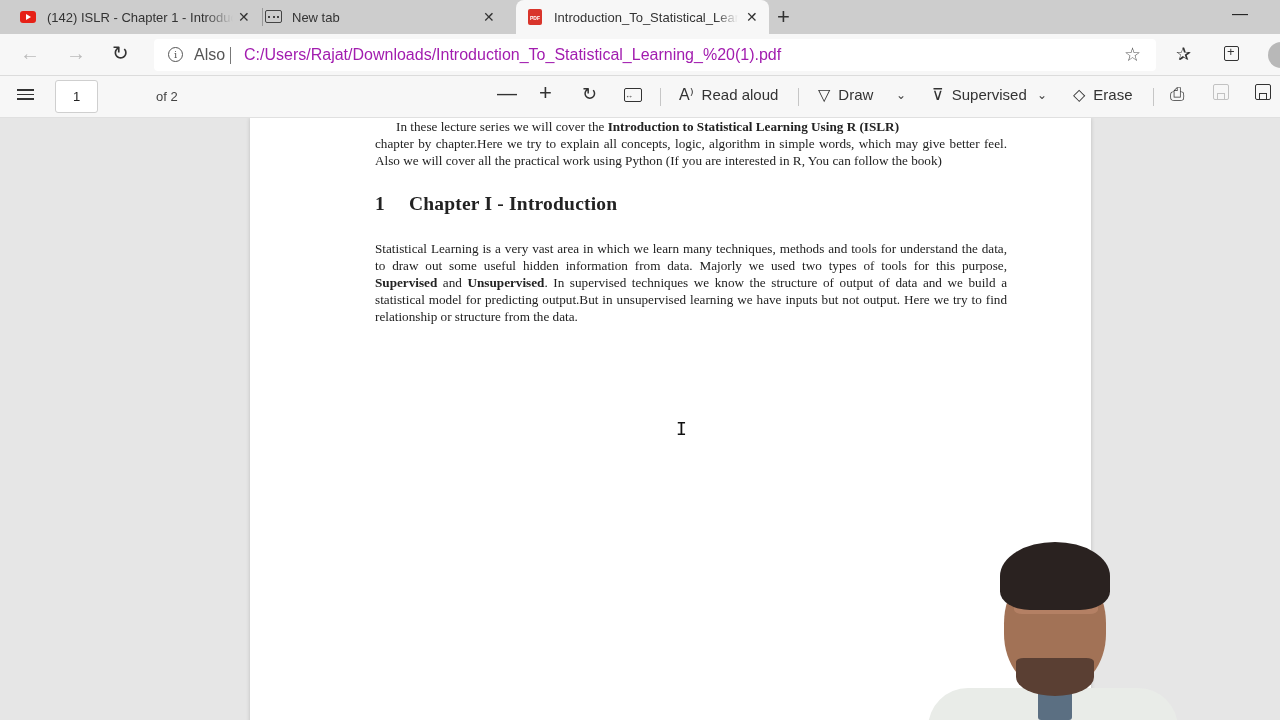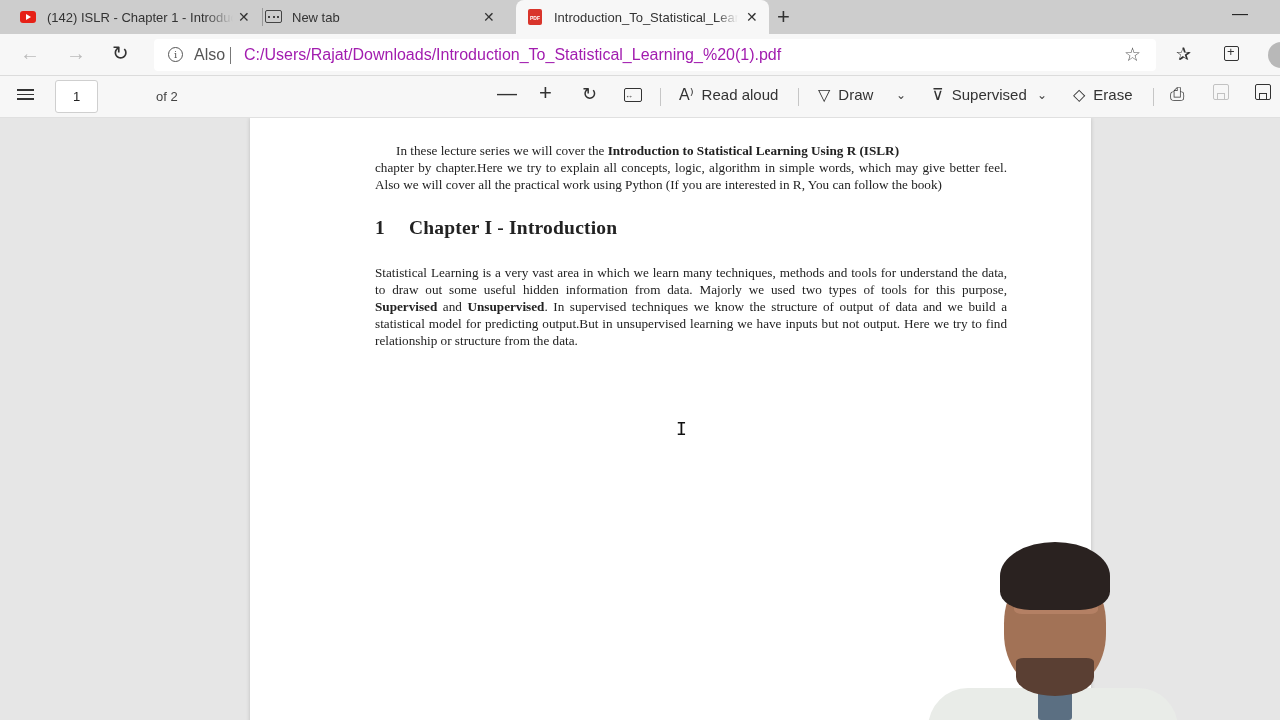--- a/index.html
+++ b/index.html
@@ -70,21 +70,21 @@
   .erase { left: 1073px; }
   .print { left: 1170px; font-size: 18px; top: 8px; }
   .save { left: 1213px; color: #c2c2c2; font-size: 18px; top: 8px; }
   .save-as { left: 1255px; font-size: 18px; top: 8px; }
   .sq-icon { display: inline-block; width: 16px; height: 16px; border: 1.5px solid currentColor; border-radius: 2px; position: relative; }
   .sq-icon::after { content: ""; position: absolute; left: 3px; right: 3px; bottom: 0; height: 5px; border: 1.2px solid currentColor; border-bottom: none; }
 
   
   .docarea { position: absolute; top: 118px; left: 0; width: 1280px; height: 602px; background: #e6e6e6; overflow: hidden; }
   .page { position: absolute; left: 250px; top: 0; width: 841px; height: 620px; background: #fff; box-shadow: 0 0 4px rgba(0,0,0,0.18); font-family: "Liberation Serif", "DejaVu Serif", serif; color: #222; }
-  .content { position: absolute; left: 125px; top: 24px; width: 632px; font-size: 13.2px; line-height: 17px; }
+  .content { position: absolute; left: 125px; top: 0; width: 632px; font-size: 13.2px; line-height: 17px; }
   .p-justify { text-align: justify; }
   .indent { text-indent: 21px; }
   .section-h { font-size: 19.5px; font-weight: bold; margin-top: 26px; margin-bottom: 28px; letter-spacing: 0.2px; }
   .section-h .num { display: inline-block; width: 34px; }
   b { font-weight: bold; }
   .intro-bold { white-space: nowrap; }
   .cursor-ibeam { position: absolute; left: 676px; top: 418px; font-family: "DejaVu Sans Mono", monospace; font-size: 18px; color: #111; }
 
   
   .webcam { position: absolute; left: 928px; top: 540px; width: 250px; height: 180px; pointer-events: none; }

